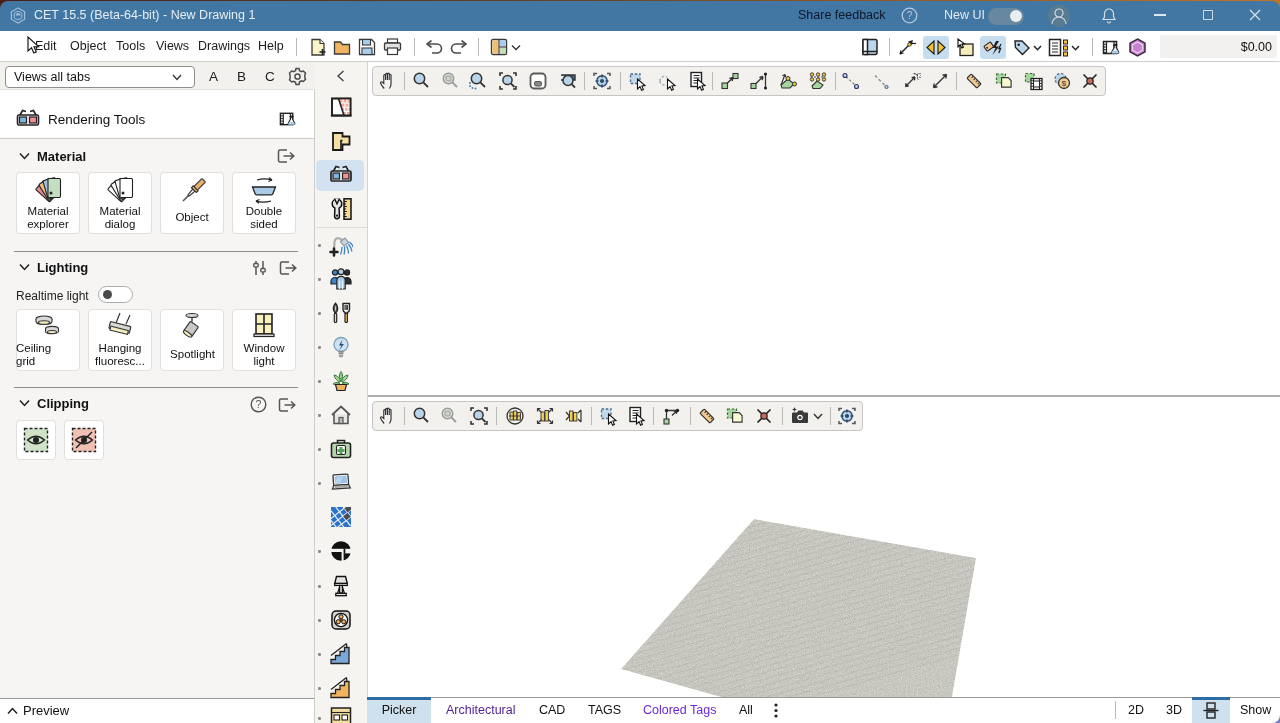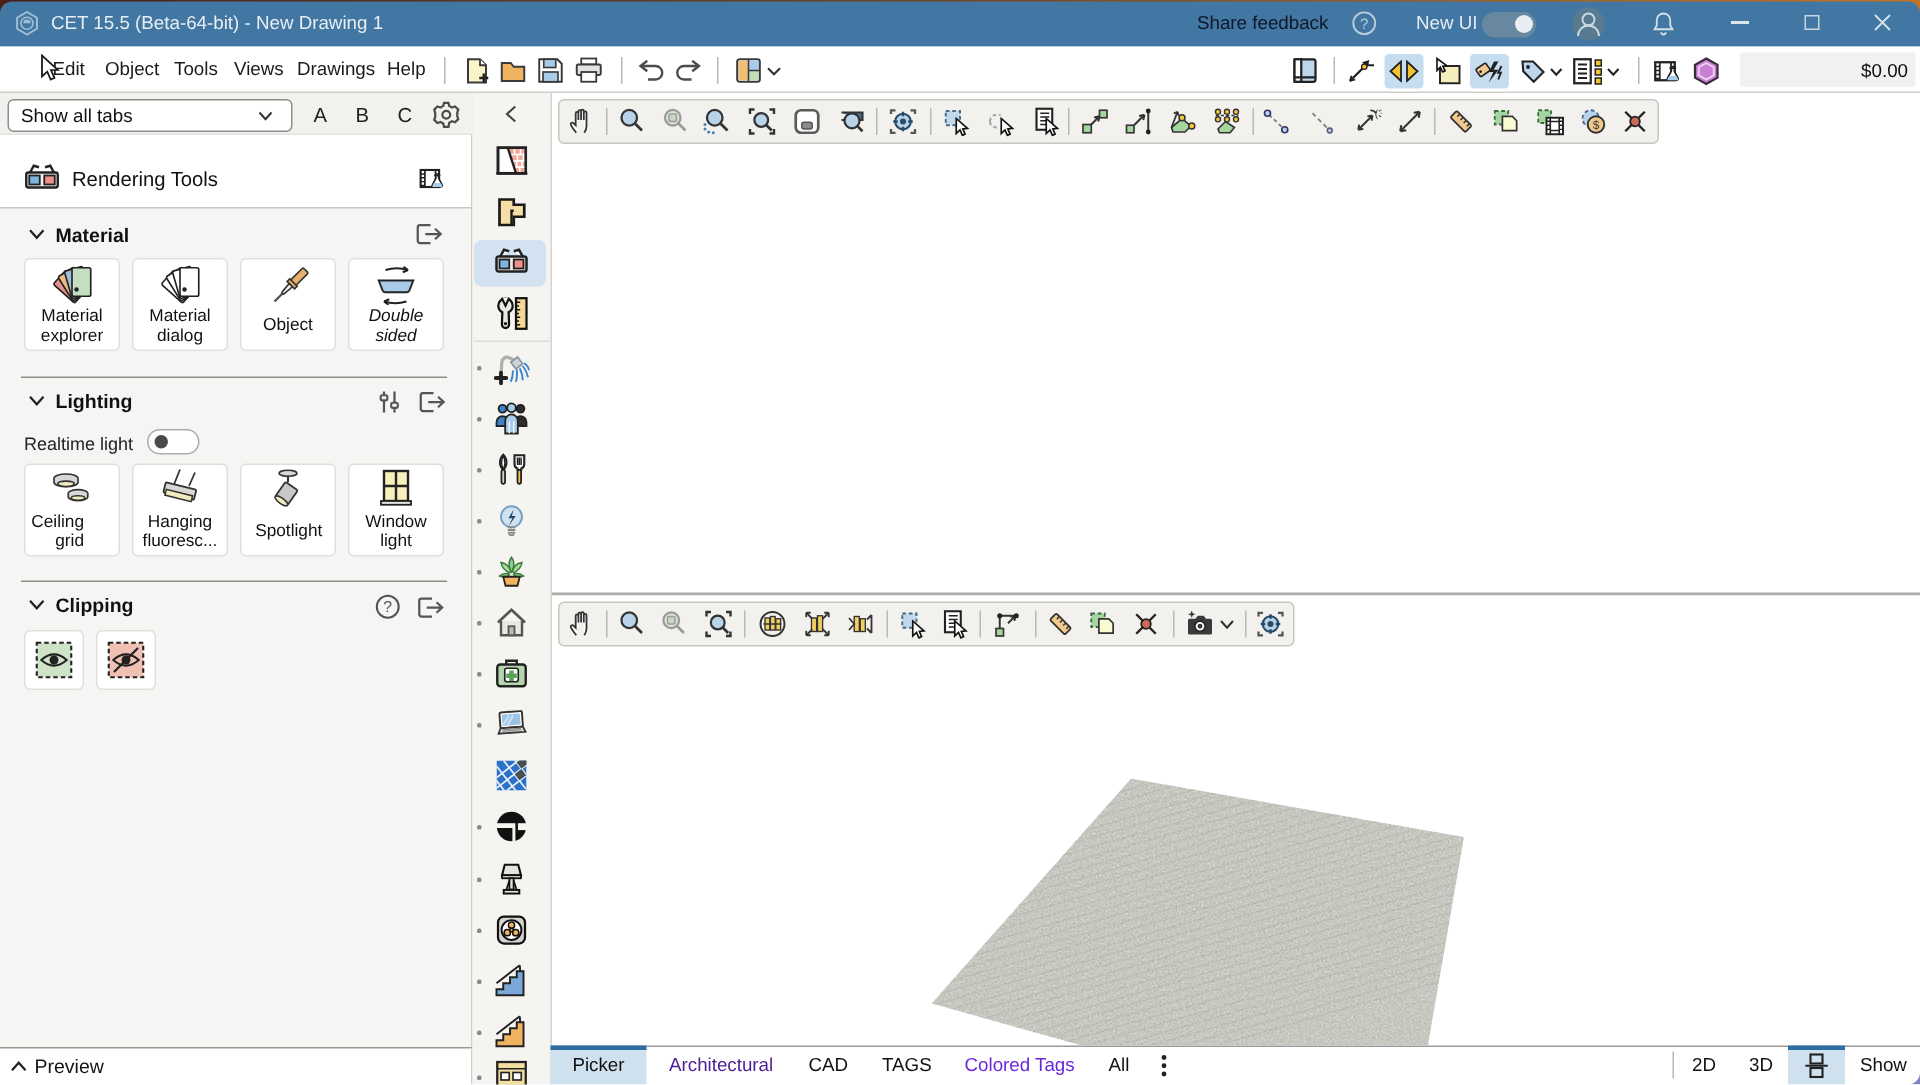--- a/index.html
+++ b/index.html
@@ -183,21 +183,21 @@
   <polygon points="9.5,4 14.5,6.8 14.5,12.2 9.5,15 4.5,12.2 4.5,6.8" fill="none" stroke="#ecd6ef" stroke-width="1.2"></polygon>
 </svg>
 
 <div class="abs" style="left:1160px;top:35px;width:117px;height:23px;background:#f2f1ef;border-radius:2px;"></div>
 <div class="abs" style="left:1160px;top:40px;width:112px;text-align:right;font-size:12.5px;color:#111;">$0.00</div>
 
 <div class="abs" style="left:0;top:62px;width:315px;height:636px;background:#f6f5f3;border-right:1px solid #cfcecb;"></div>
 
 <div class="abs" style="left:0;top:62px;width:315px;height:28px;background:#f2f1ee;"></div>
 <div class="abs" style="left:5px;top:66px;width:190px;height:22px;background:#fff;border:1px solid #8f8e8b;border-radius:4px;"></div>
-<div class="abs" style="left:14px;top:70px;font-size:12.5px;color:#111;">Show all tabs</div>
+<div class="abs" style="left:14px;top:70px;font-size:12.5px;color:#111;">Views all tabs</div>
 <svg class="abs" style="left:172px;top:74px;" width="10" height="7" viewBox="0 0 10 7">
   <path d="M1 1 L5 5.5 L9 1" fill="none" stroke="#333" stroke-width="1.3"></path>
 </svg>
 <div class="abs" style="left:209px;top:69px;font-size:13.5px;color:#222;">A</div>
 <div class="abs" style="left:237px;top:69px;font-size:13.5px;color:#222;">B</div>
 <div class="abs" style="left:265px;top:69px;font-size:13.5px;color:#222;">C</div>
 
 <svg class="abs" style="left:288px;top:67px;" width="19" height="19" viewBox="0 0 19 19">
   <path d="M8 1.5 h3 l.5 2.2 a6 6 0 0 1 1.8 1 L15.4 4 l2.1 2.1 -.7 2.1 a6 6 0 0 1 0 2.1 l.7 2.1 -2.1 2.1 -2.1-.7 a6 6 0 0 1 -1.8 1 L11 17.5 H8 l-.5-2.2 a6 6 0 0 1 -1.8-1 l-2.1.7 -2.1-2.1 .7-2.1 a6 6 0 0 1 0-2.1 L1.5 6.1 3.6 4 l2.1.7 a6 6 0 0 1 1.8-1 Z" fill="none" stroke="#4c4c4c" stroke-width="1.5"></path>
   <circle cx="9.5" cy="9.5" r="2.6" fill="none" stroke="#4c4c4c" stroke-width="1.5"></circle>
@@ -274,21 +274,21 @@
 </svg>
 <div class="abs" style="left:160px;top:211px;width:64px;text-align:center;font-size:11.5px;color:#111;">Object</div>
 
 <svg class="abs" style="left:249px;top:175px;" width="30" height="30" viewBox="0 0 30 30">
   <path d="M8 5 A14 7 0 0 1 23 5" fill="none" stroke="#222" stroke-width="1.3"></path>
   <path d="M23 5 l-3 -2.2 M23 5 l-3.5 1.5" stroke="#222" stroke-width="1.3" fill="none"></path>
   <path d="M3.5 12 h23 l-2.5 6.5 a2 2 0 0 1 -1.8 1.3 H7.8 a2 2 0 0 1 -1.8 -1.3 Z" fill="#a9cbe8" stroke="#222" stroke-width="1.3"></path>
   <path d="M22 26 A14 7 0 0 1 7 26" fill="none" stroke="#222" stroke-width="1.3"></path>
   <path d="M7 26 l3 2.2 M7 26 l3.5 -1.5" stroke="#222" stroke-width="1.3" fill="none"></path>
 </svg>
-<div class="abs" style="left:232px;top:205px;width:64px;text-align:center;font-size:11.5px;line-height:13px;color:#111;font-style:italic;">Double<br>sided</div>
+<div class="abs" style="left:232px;top:205px;width:64px;text-align:center;font-size:11.5px;line-height:13px;color:#111;">Double<br>sided</div>
 
 <div class="abs" style="left:14px;top:251px;width:284px;height:1px;background:#8e8d8a;"></div>
 
 <svg class="abs" style="left:19px;top:263px;" width="11" height="8" viewBox="0 0 11 8">
   <path d="M1 1.5 L5.5 6.5 L10 1.5" fill="none" stroke="#222" stroke-width="1.5"></path>
 </svg>
 <div class="abs" style="left:37px;top:260px;font-size:13px;font-weight:bold;color:#111;">Lighting</div>
 
 <svg class="abs" style="left:251px;top:260px;" width="17" height="16" viewBox="0 0 17 16">
   <g stroke="#555" stroke-width="1.5" fill="none">
@@ -313,21 +313,21 @@
 <svg class="abs" style="left:33px;top:312px;" width="30" height="28" viewBox="0 0 30 28">
   <g stroke="#333" stroke-width="1.1">
     <ellipse cx="11" cy="7" rx="8" ry="3" fill="#d8d7d4"></ellipse>
     <path d="M3 7 v2.5 a8 3 0 0 0 16 0 V7" fill="#d8d7d4"></path>
     <ellipse cx="11" cy="10.5" rx="5.5" ry="1.8" fill="#f3ecc0"></ellipse>
     <ellipse cx="19" cy="17" rx="6.5" ry="2.6" fill="#d8d7d4"></ellipse>
     <path d="M12.5 17 v2.2 a6.5 2.6 0 0 0 13 0 V17" fill="#d8d7d4"></path>
     <ellipse cx="19" cy="20" rx="4.5" ry="1.5" fill="#f3ecc0"></ellipse>
   </g>
 </svg>
-<div class="abs" style="left:16px;top:342px;width:40px;text-align:right;font-size:11.5px;line-height:13px;color:#111;">Ceiling<br>grid</div>
+<div class="abs" style="left:16px;top:342px;width:40px;text-align:left;font-size:11.5px;line-height:13px;color:#111;">Ceiling<br>grid</div>
 
 <svg class="abs" style="left:104px;top:311px;" width="32" height="30" viewBox="0 0 32 30">
   <path d="M12 12 L16 2 M22 13 L26 4" stroke="#333" stroke-width="1.2"></path>
   <g transform="rotate(14 16 18)">
     <rect x="5" y="13" width="21" height="7" rx="1" fill="#d8d7d4" stroke="#333" stroke-width="1.2"></rect>
     <rect x="6.5" y="17.5" width="18" height="4" fill="#f3ecc0" stroke="#333" stroke-width="1"></rect>
   </g>
 </svg>
 <div class="abs" style="left:88px;top:342px;width:64px;text-align:center;font-size:11.5px;line-height:13px;color:#111;">Hanging<br>fluoresc...</div>
 

